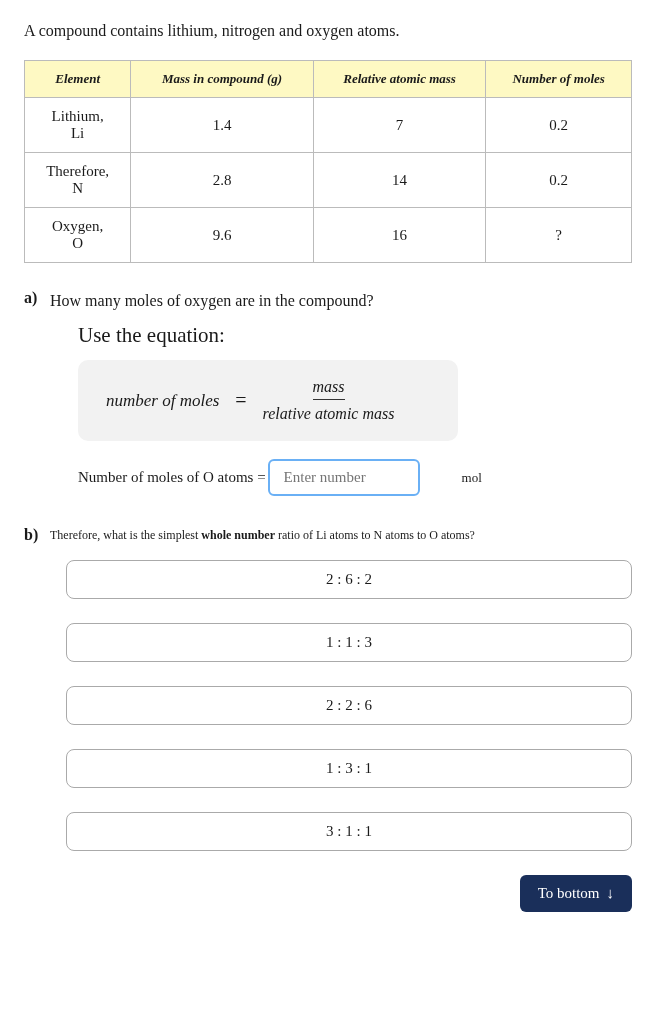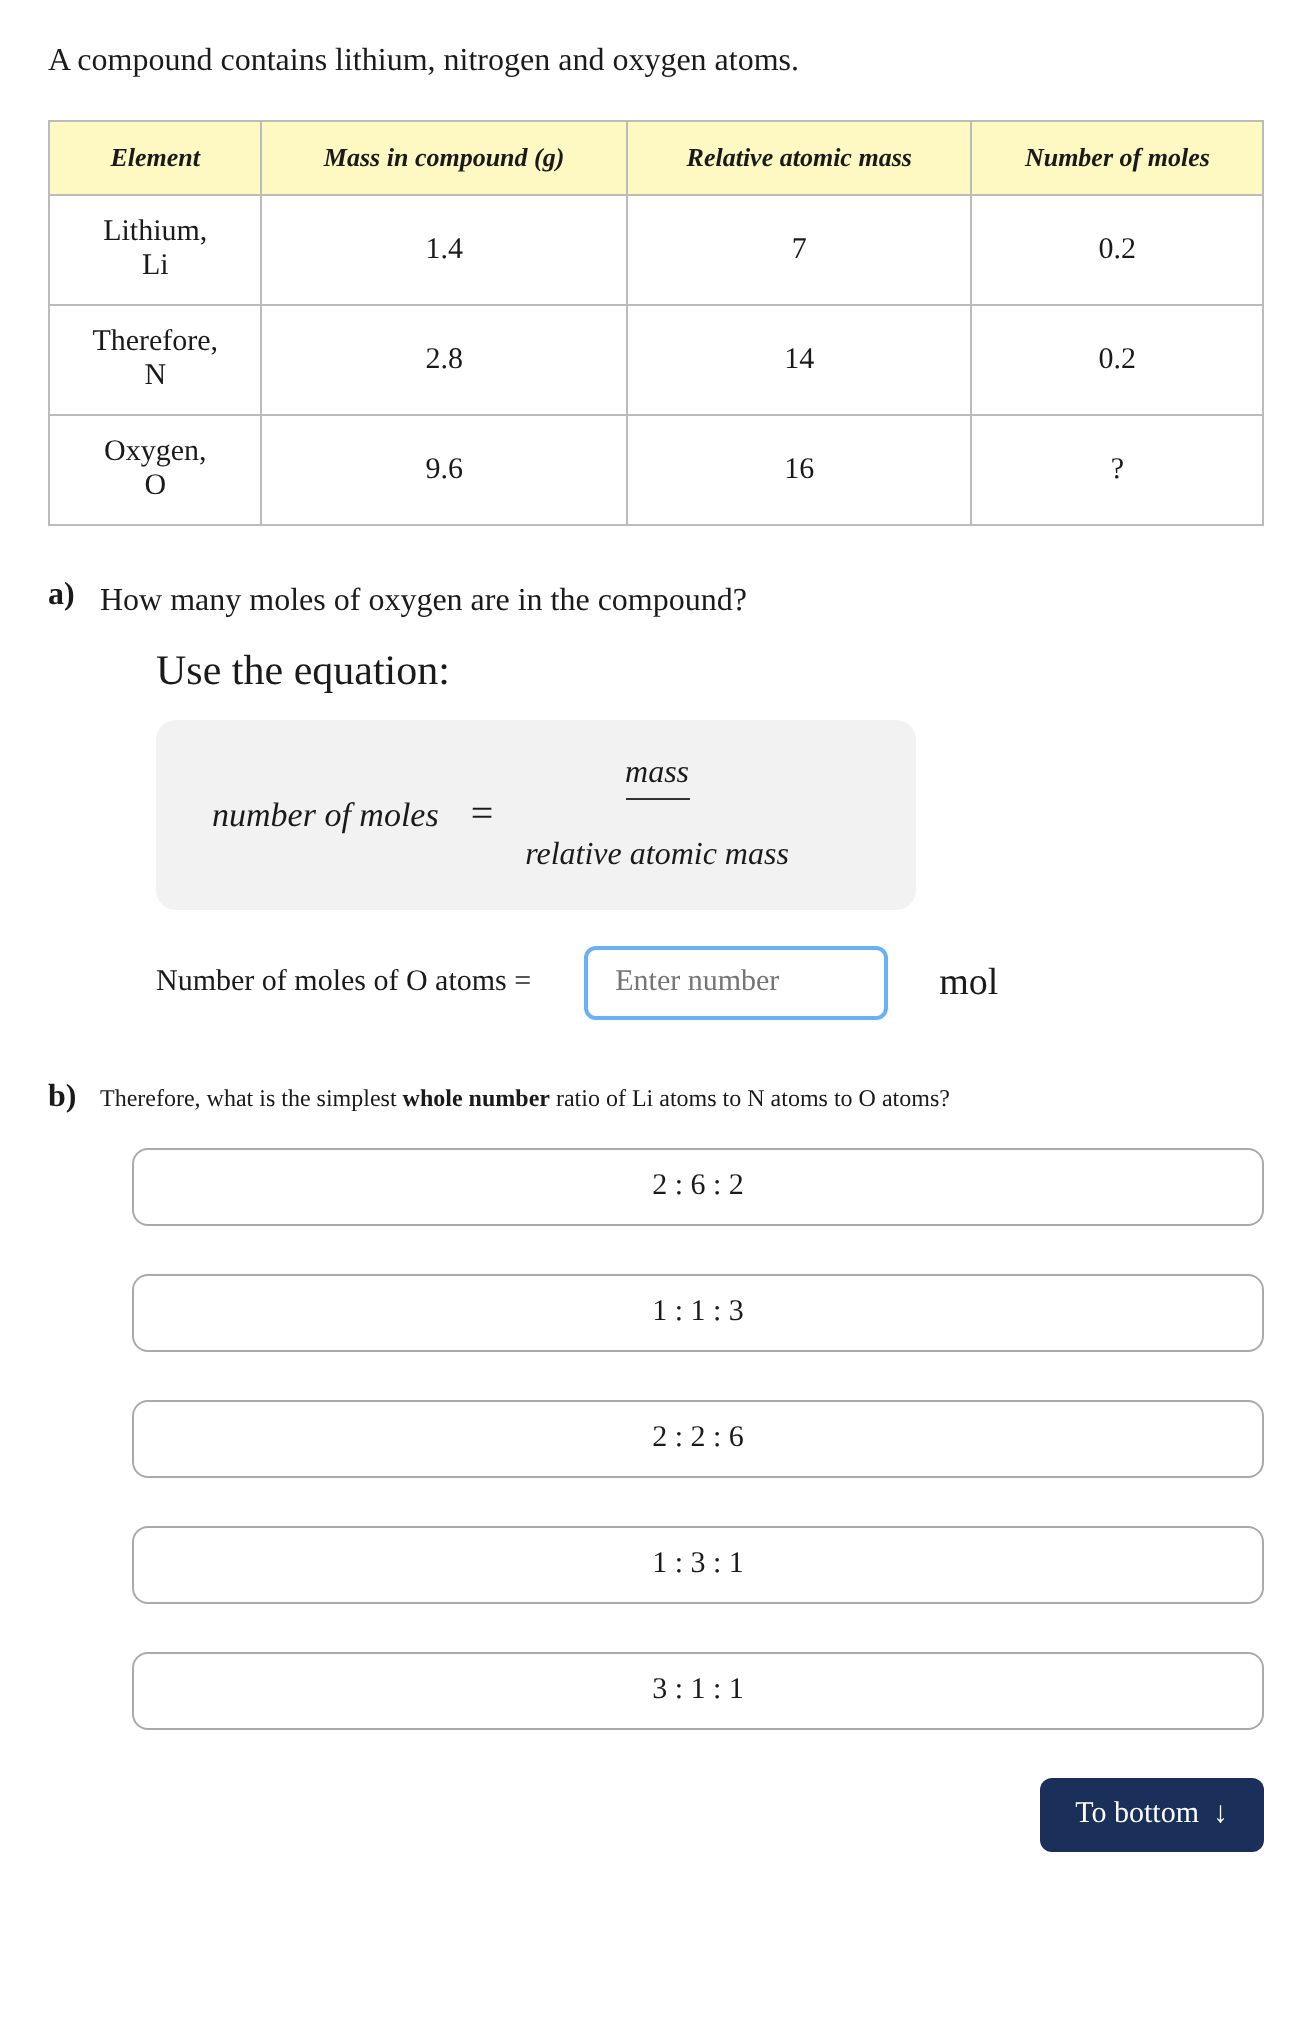--- a/index.html
+++ b/index.html
@@ -75,54 +75,55 @@
       font-size: 17px;
     }
     .eq-equals {
       font-size: 20px;
       margin: 0 6px;
     }
     .eq-fraction {
       display: flex;
       flex-direction: column;
       align-items: center;
-      gap: 16px;
+      gap: 2px;
     }
     .eq-numerator {
       font-style: italic;
       font-size: 16px;
       padding-bottom: 3px;
       border-bottom: 1.5px solid #333;
     }
     .eq-denominator {
       font-style: italic;
       font-size: 16px;
       padding-top: 3px;
     }
 
     .moles-input-row {
       display: flex;
       align-items: center;
-      gap: 26px;
+      gap: 2px;
       margin-left: 28px;
       margin-bottom: 8px;
       font-size: 15px;
     }
     .moles-input {
       border: 2px solid #6ab0f5;
       border-radius: 6px;
       padding: 8px 14px;
       font-size: 15px;
       width: 152px;
       color: #999;
       outline: none;
       font-family: inherit;
     }
     .moles-unit {
-      font-size: 19px;
+      font-size: 13px;
+      margin-left: 40px;
     }
 
     
     .part-b-text {
       font-size: 12px;
       line-height: 1.5;
       margin-bottom: 16px;
     }
     .part-b-text b {
       font-weight: bold;

